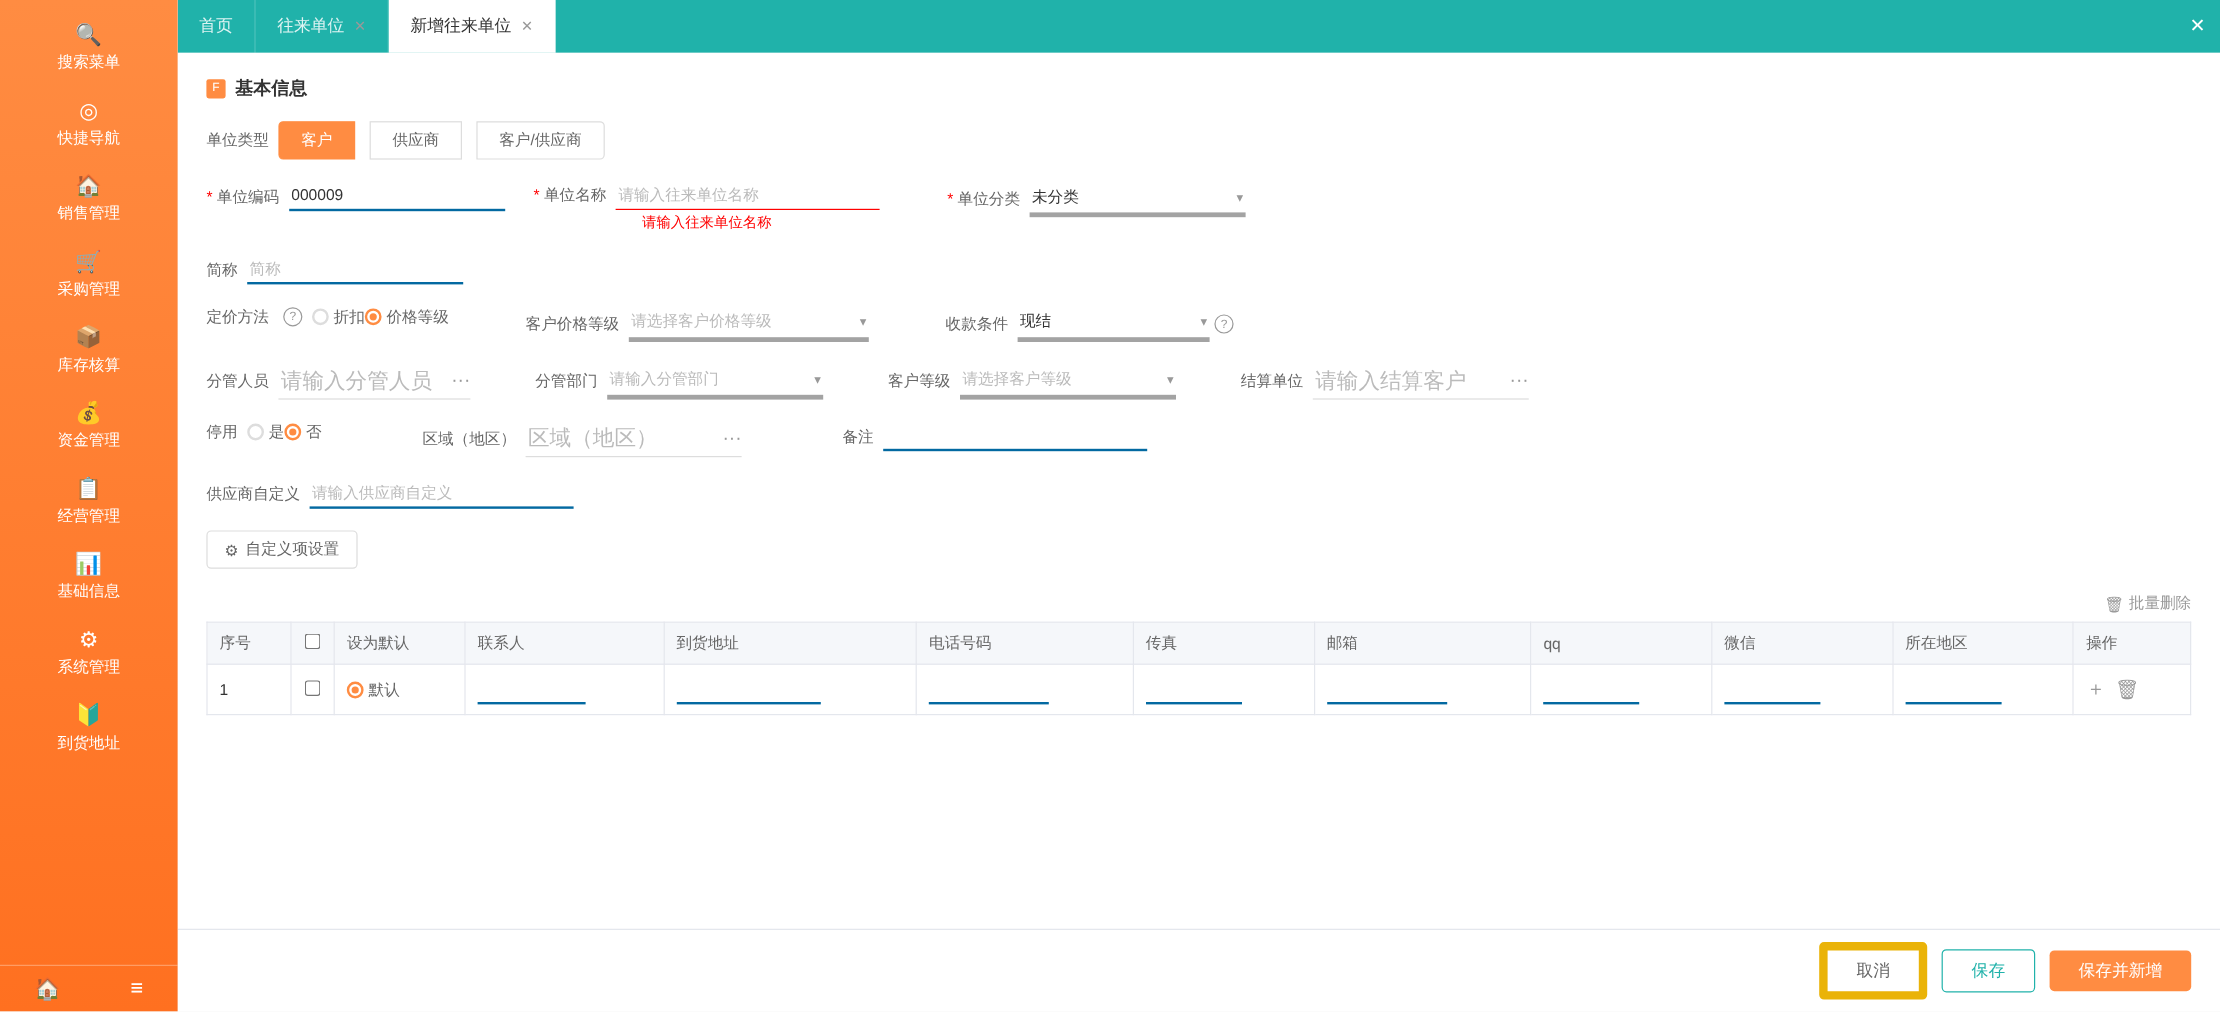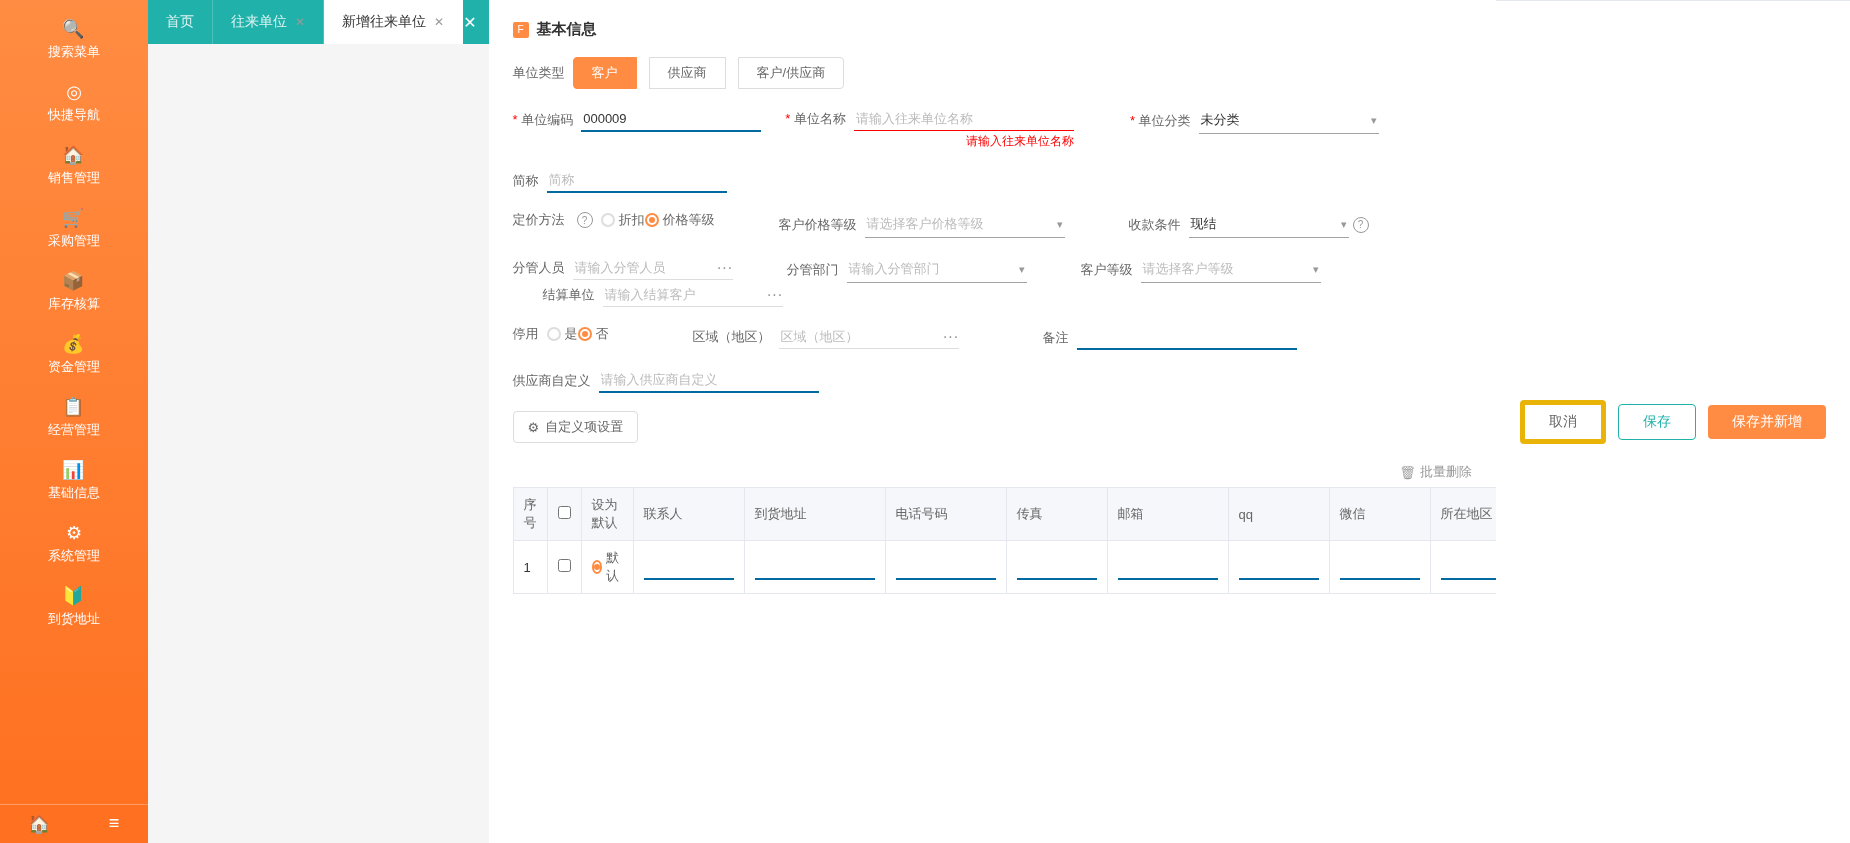--- a/index.html
+++ b/index.html
@@ -41,21 +41,21 @@
     .sidebar-bottom-icon {
       color: #fff;
       font-size: 18px;
       cursor: pointer;
     }
 
     
     .main {
       flex: 1;
       display: flex;
-      flex-direction: row;
+      flex-direction: column;
       overflow: hidden;
     }
 
     
     .tab-bar {
       display: flex;
       align-items: center;
       background: #20b2aa;
       height: 44px;
       padding-left: 0;
@@ -214,21 +214,21 @@
       width: 6px;
       height: 6px;
       border-radius: 50%;
       background: #ff8c42;
     }
 
     
     .form-select {
       display: flex;
       align-items: center;
-      border-bottom: 1px solid #a3a3a3;
+      border-bottom: 4px solid #a3a3a3;
       padding: 4px 2px;
       cursor: pointer;
       min-width: 140px;
       color: #333;
       font-size: 13px;
     }
     .form-select .placeholder { color: #bbb; flex: 1; }
     .form-select .value { flex: 1; }
     .dropdown-arrow {
       color: #999;
@@ -324,21 +324,21 @@
     }
     .btn {
       padding: 8px 24px;
       border-radius: 4px;
       cursor: pointer;
       font-size: 14px;
       border: none;
     }
     .btn-default {
       background: #fff;
-      border: 5px solid #eab308;
+      border: 7px solid #eab308;
       color: #666;
     }
     .btn-primary {
       background: #fff;
       border: 1px solid #20b2aa;
       color: #20b2aa;
     }
     .btn-success {
       background: #ff8c42;
       color: #fff;
@@ -373,21 +373,21 @@
     }
 
     .input-with-unit {
       display: flex;
       align-items: center;
       border-bottom: 1px solid #ddd;
     }
     .input-with-unit input {
       border: none;
       outline: none;
-      font-size: 13px;
+      font-size: 18px;
       color: #333;
       background: transparent;
       width: 120px;
       padding: 4px 2px;
     }
   </style>
 </head>
 <body>
 
 <div class="sidebar">
@@ -472,21 +472,21 @@
           <button class="unit-btn">客户/供应商</button>
         </div>
       </div>
     </div>
 
     <div class="form-row">
       <div class="form-group">
         <span class="form-label required">单位编码</span>
         <input class="form-input" value="000009" style="width: 180px;">
       </div>
-      <div class="form-group" style="flex-direction: column; align-items: flex-end;">
+      <div class="form-group" style="flex-direction: column; align-items: center;">
         <div style="display:flex; align-items:center;">
           <span class="form-label required">单位名称</span>
           <input class="form-input error-border" style="width: 220px;" placeholder="请输入往来单位名称">
         </div>
         <span class="error-msg">请输入往来单位名称</span>
       </div>
       <div class="form-group" style="margin-left:32px;">
         <span class="form-label required">单位分类</span>
         <div class="form-select" style="width:180px;">
           <span class="value">未分类</span>

